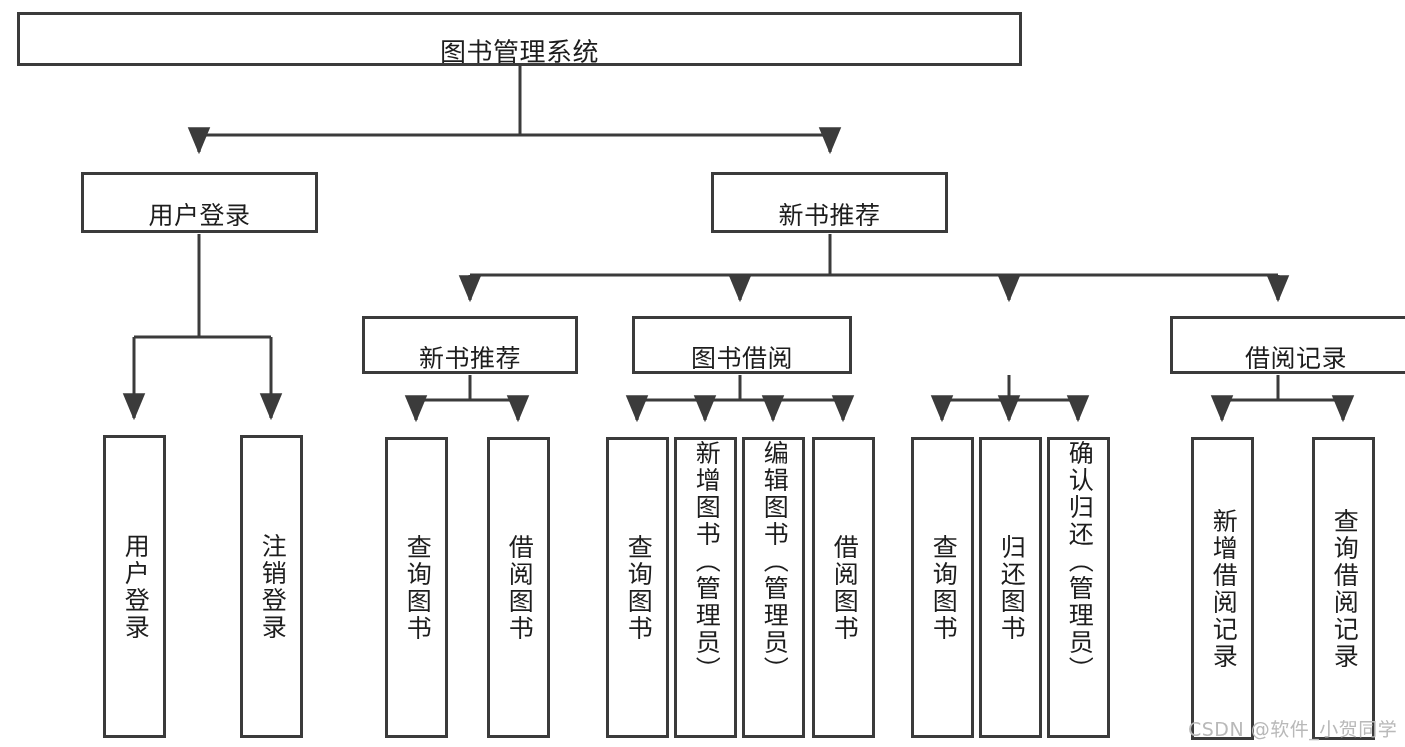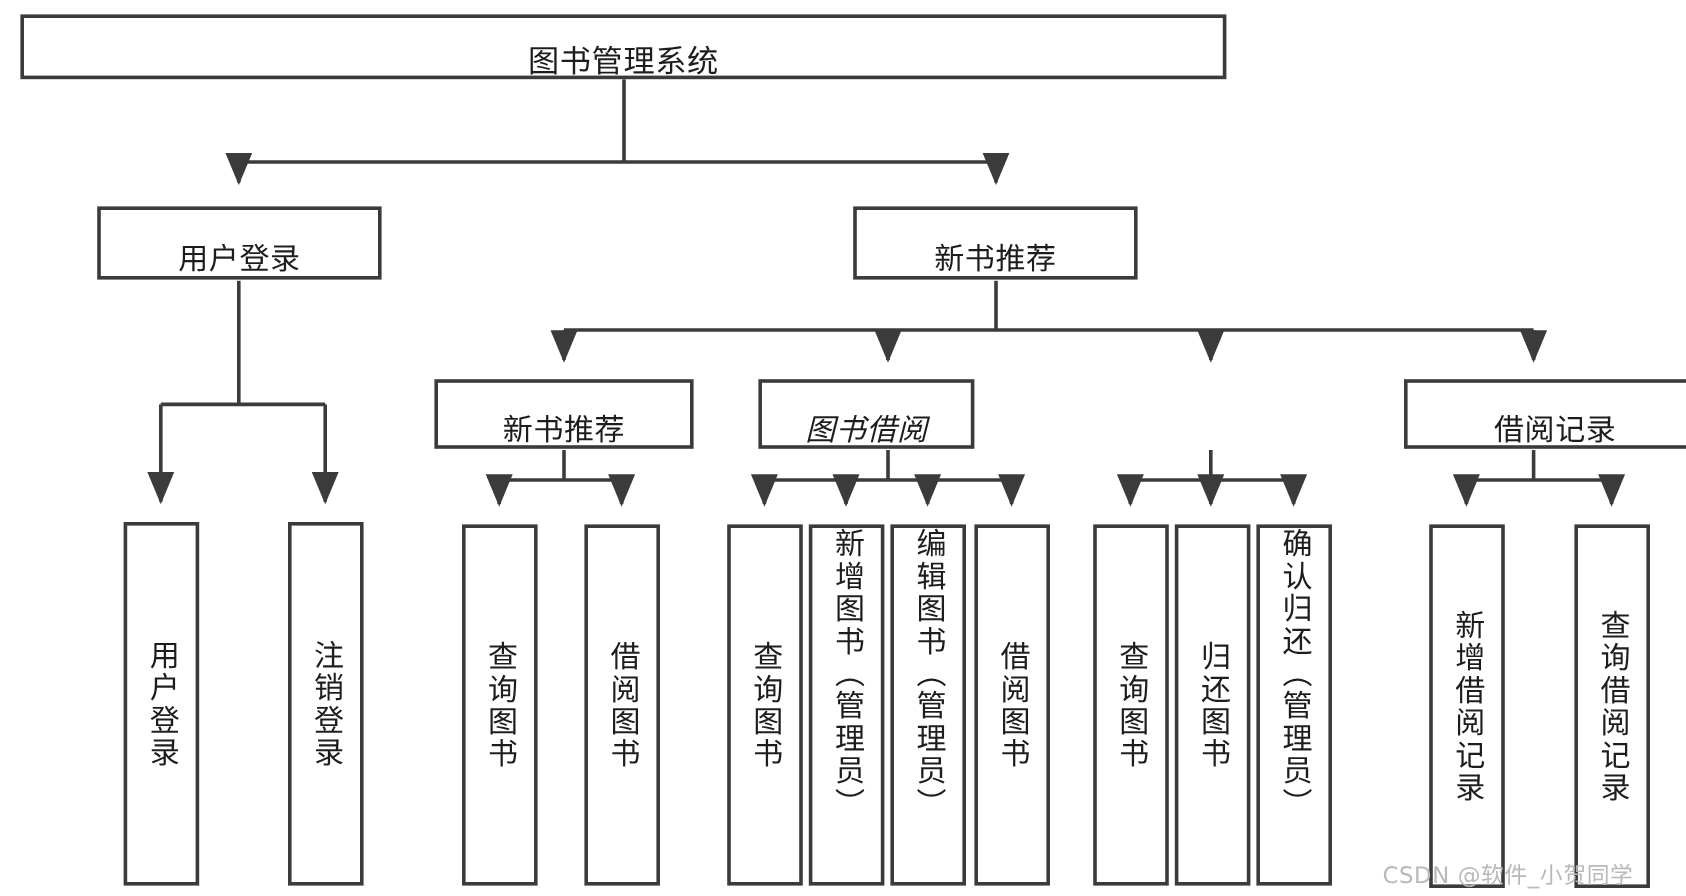--- a/index.html
+++ b/index.html
@@ -142,21 +142,21 @@
   </div>
 
   <div class="node horiz" style="left:711px; top:172px; width:237px; height:61px;">
     <span class="label">新书推荐</span>
   </div>
 
   <div class="node horiz" style="left:362px; top:316px; width:216px; height:58px;">
     <span class="label">新书推荐</span>
   </div>
 
-  <div class="node horiz" style="left:632px; top:316px; width:180px; height:58px;font-style:italic;">
+  <div class="node horiz" style="left:632px; top:316px; width:220px; height:58px;">
     <span class="label">图书借阅</span>
   </div>
 
 
   <div class="node horiz" style="left:1170px; top:316px; width:252px; height:58px;">
     <span class="label">借阅记录</span>
   </div>
 
   <div class="node vert mid" style="left:103px; top:435px; width:63px; height:303px;">
     <span class="label">用户登录</span>
@@ -203,15 +203,15 @@
   </div>
 
   <div class="node vert mid" style="left:1191px; top:437px; width:63px; height:303px;">
     <span class="label">新增借阅记录</span>
   </div>
 
   <div class="node vert mid" style="left:1312px; top:437px; width:63px; height:303px;">
     <span class="label">查询借阅记录</span>
   </div>
 
-  <div class="watermark" style="left:1152px; top:714px;">CSDN @软件_小贺同学</div>
+  <div class="watermark" style="left:1188px; top:714px;">CSDN @软件_小贺同学</div>
 
 </div>
 
 </body></html>

